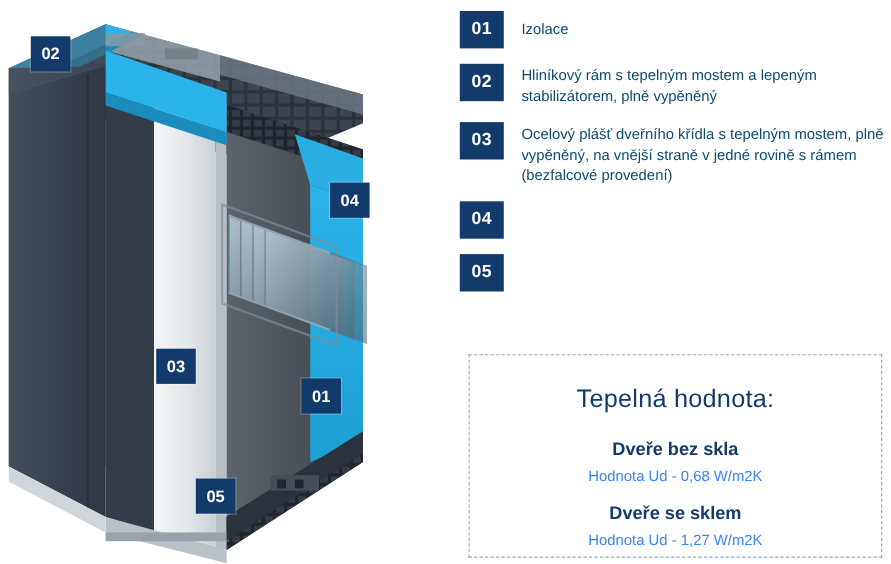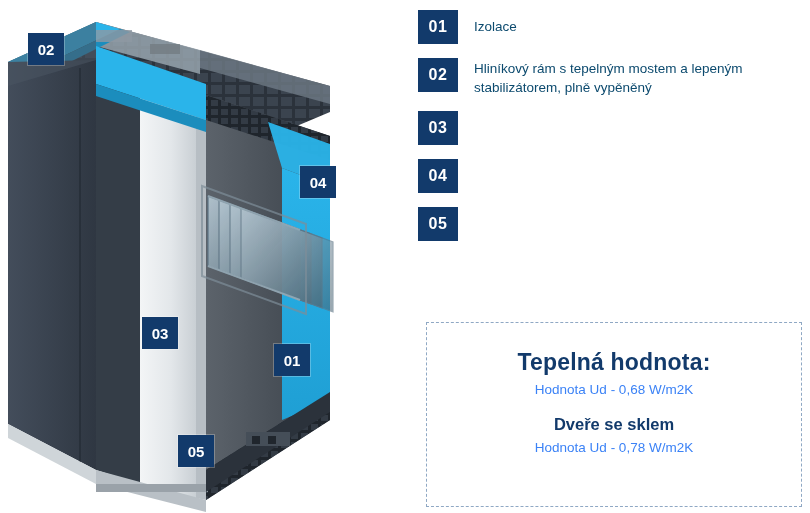--- a/index.html
+++ b/index.html
@@ -83,21 +83,21 @@
     top: 322px;
     width: 376px;
     height: 185px;
     border: 1px dashed #8fa8c4;
     box-sizing: border-box;
     text-align: center;
   }
   .thermal-title {
     margin-top: 26px;
     font-size: 23px;
-    font-weight: bold;
+    font-weight: normal;
     color: #123a6b;
     letter-spacing: 0.2px;
   }
   .thermal-sub {
     margin-top: 24px;
     font-size: 16.5px;
     font-weight: bold;
     color: #123a6b;
   }
   .thermal-val {
@@ -252,36 +252,38 @@
         <div class="legend-text">Izolace</div>
       </div>
 
       <div class="legend-row tall">
         <div class="legend-badge">02</div>
         <div class="legend-text">Hliníkový rám s tepelným mostem a lepeným stabilizátorem, plně vypěněný</div>
       </div>
 
       <div class="legend-row tall">
         <div class="legend-badge">03</div>
+        <div class="legend-text">Ocelový plášť dveřního křídla s tepelným mostem, plně vypěněný, na vnější straně v jedné rovině s rámem (bezfalcové provedení)</div>
       </div>
 
       <div class="legend-row">
         <div class="legend-badge">04</div>
       </div>
 
       <div class="legend-row">
         <div class="legend-badge">05</div>
       </div>
 
     </div>
 
     <div class="thermal-box">
       <div class="thermal-title">Tepelná hodnota:</div>
 
+      <div class="thermal-sub">Dveře bez skla</div>
       <div class="thermal-val">Hodnota Ud - 0,68 W/m2K</div>
 
       <div class="thermal-sub second">Dveře se sklem</div>
-      <div class="thermal-val">Hodnota Ud - 0,78 W/m2K</div>
+      <div class="thermal-val">Hodnota Ud - 1,27 W/m2K</div>
     </div>
 
   </div>
 
 </div>
 
 </body></html>

